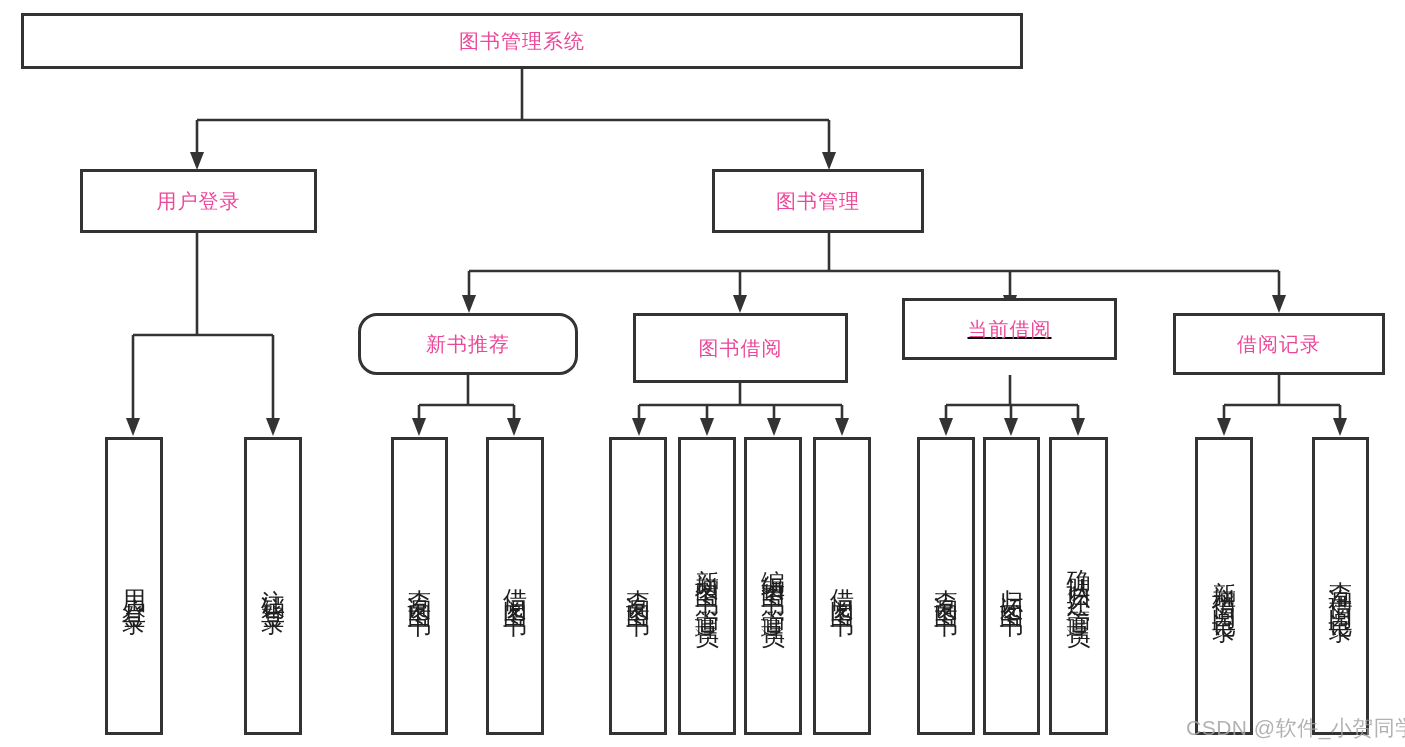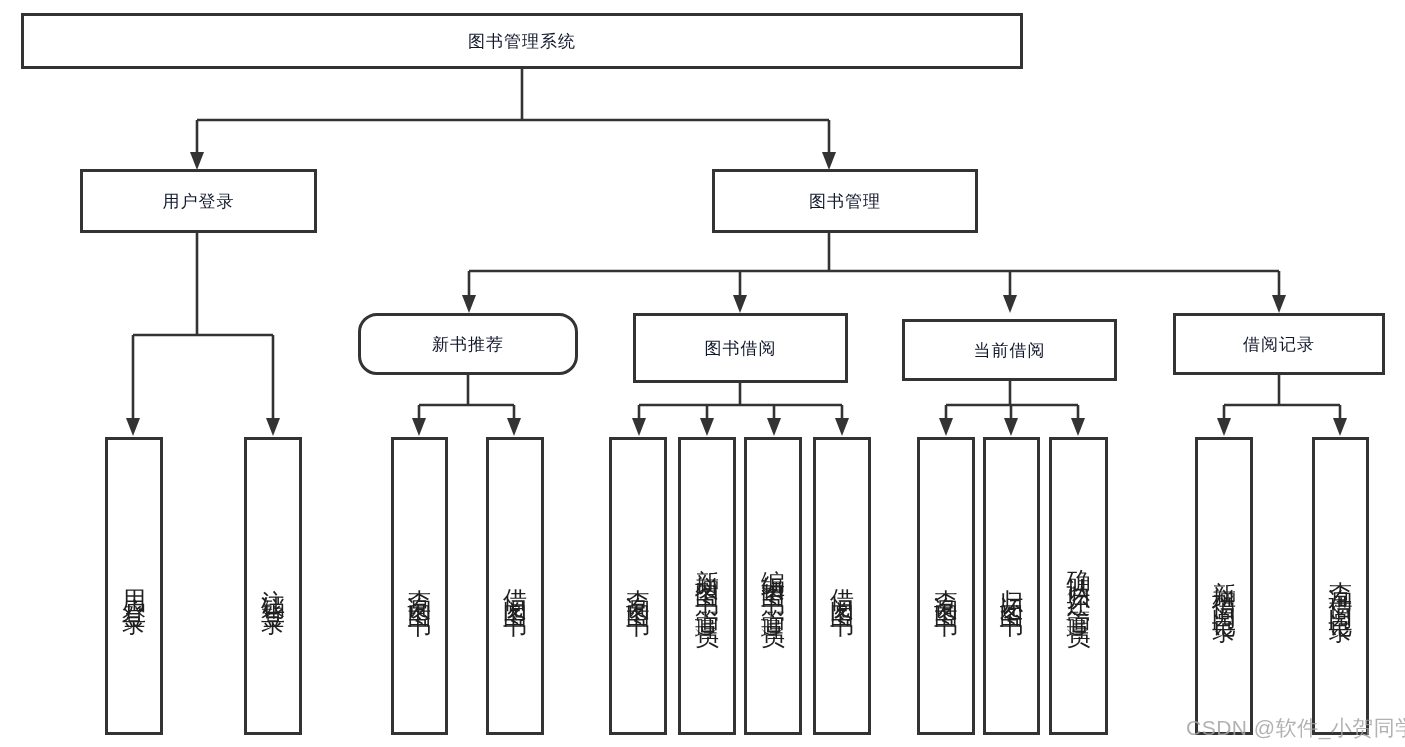--- a/index.html
+++ b/index.html
@@ -23,42 +23,42 @@
     position: absolute;
     box-sizing: border-box;
     border: 3px solid #333333;
     background: #ffffff;
     display: flex;
     align-items: center;
     justify-content: center;
     z-index: 2;
   }
   .hlabel {
-    font-size: 17px;
-    color: #0f172a;
+    font-size: 20px;
+    color: #ec4899;
     letter-spacing: 1px;
     white-space: nowrap;
   }
   .vnode .vlabel {
     writing-mode: vertical-rl;
     text-orientation: mixed;
     font-size: 24px;
     letter-spacing: 8px;
     color: #1f1f1f;
     line-height: 1;
   }
   
   .n-root  { left: 21px;  top: 13px;  width: 1002px; height: 56px; }
   
   .n-login { left: 80px;  top: 169px; width: 237px;  height: 64px; }
-  .n-mgmt  { left: 712px; top: 169px; width: 266px;  height: 64px; justify-content: center; }
+  .n-mgmt  { left: 712px; top: 169px; width: 212px;  height: 64px; justify-content: center; }
   
   .n-rec   { left: 358px;  top: 313px; width: 220px; height: 62px; border-radius: 19px; }
   .n-bor   { left: 633px;  top: 313px; width: 215px; height: 70px; }
-  .n-cur   { left: 902px;  top: 319px; width: 215px; height: 62px; }
+  .n-cur   { left: 902px;  top: 298px; width: 215px; height: 62px; text-decoration: underline; }
   .n-hist  { left: 1173px; top: 313px; width: 212px; height: 62px; }
   
   .leaf { top: 437px; height: 298px; }
   .n-l1a { left: 105px;  width: 58px; }
   .n-l1b { left: 244px;  width: 58px; }
   .n-l2a { left: 391px;  width: 57px; }
   .n-l2b { left: 486px;  width: 58px; }
   .n-l3a { left: 609px;  width: 58px; }
   .n-l3b { left: 678px;  width: 58px; }
   .n-l3c { left: 744px;  width: 58px; }

